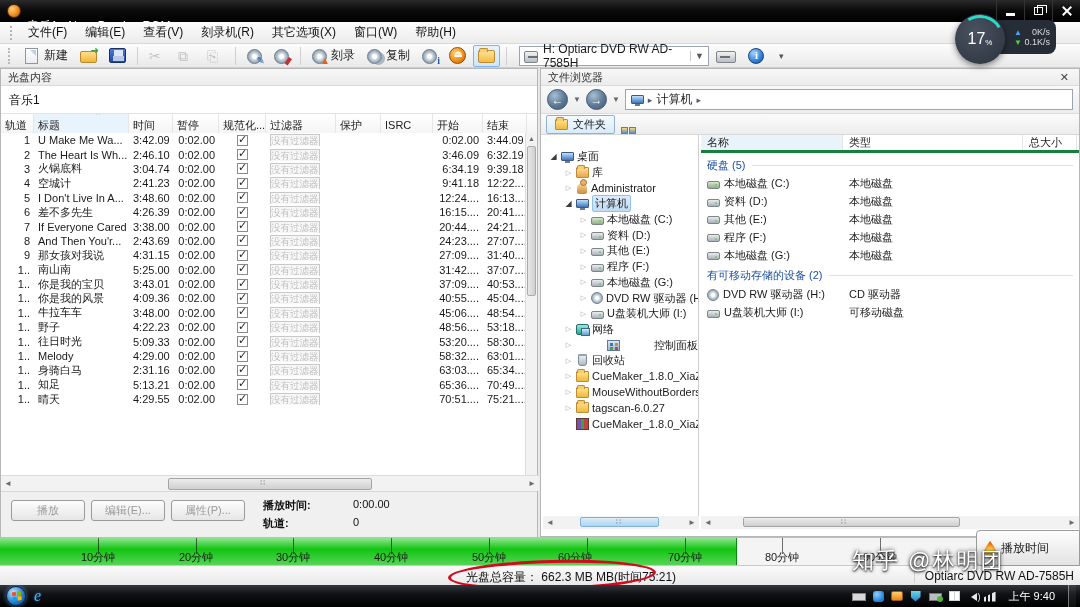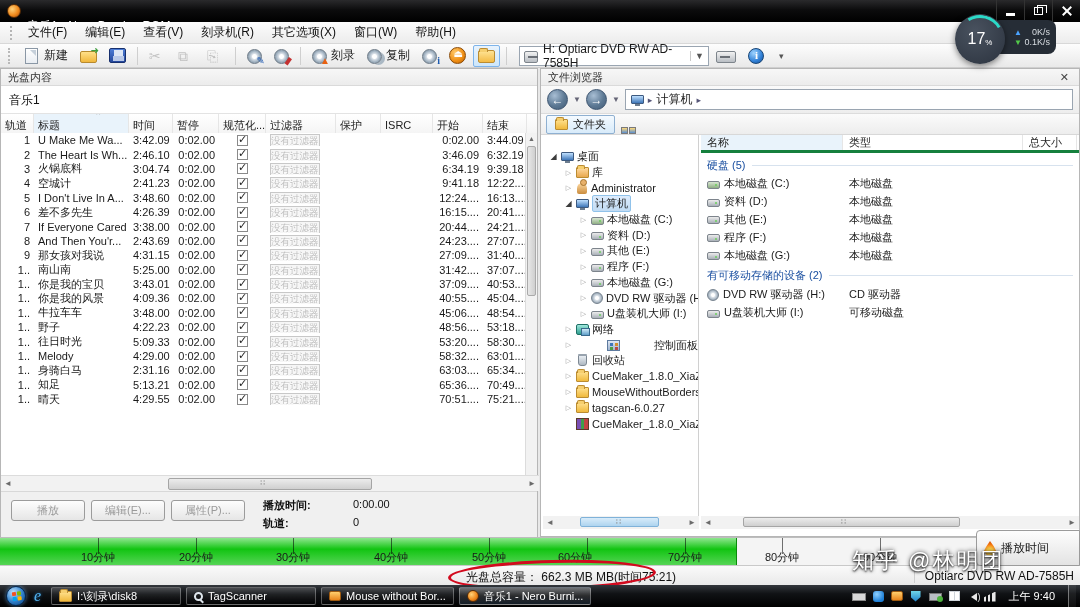--- a/index.html
+++ b/index.html
@@ -868,38 +868,20 @@
   <div class="status-total">光盘总容量： 662.3 MB MB(时间75:21)</div>
   <div class="status-drive">Optiarc  DVD RW AD-7585H</div>
   <div class="red-ellipse"></div>
 </div>
 
 <div class="watermark">知乎 @林明团</div>
 
 <div class="taskbar">
   <div class="startorb"></div>
   <div class="ie-e">e</div>
-  <div style="display:flex;">
-      <div class="taskbtn">
-    <span class="ic ic-folder"></span>
-    <span>I:\刻录\disk8</span>
-  </div>
-      <div class="taskbtn">
-    <span class="ic ic-magnifier"></span>
-    <span>TagScanner</span>
-  </div>
-      <div class="taskbtn">
-    <span class="ic ic-mouse"></span>
-    <span>Mouse without Bor...</span>
-  </div>
-      <div class="taskbtn active">
-    <span class="ic ic-nero"></span>
-    <span>音乐1 - Nero Burni...</span>
-  </div>
-    </div>
   <div class="tray">
     <div style="display:flex; gap:7px; align-items:center;">
         <span class="ic ic-keyboard"></span>
         <span class="ic ic-qq"></span>
         <span class="ic ic-mouse"></span>
         <span class="ic ic-shield"></span>
         <span class="ic ic-usb"></span>
         <span class="ic ic-grid"></span>
         <span class="ic ic-speaker"></span>
         <span class="ic ic-network"></span>

